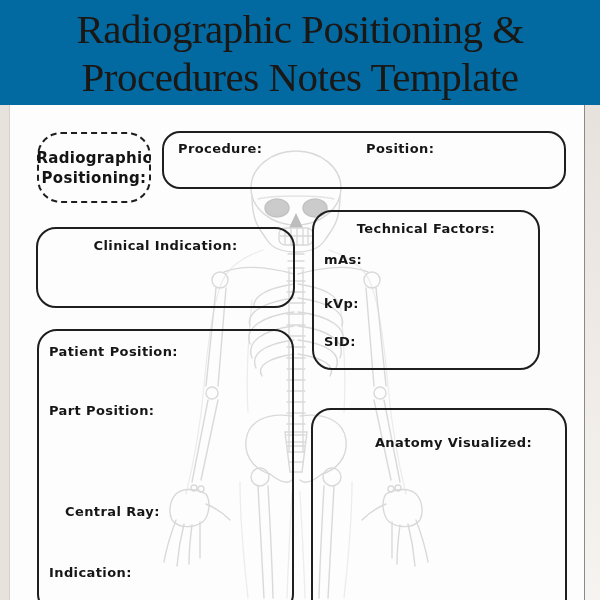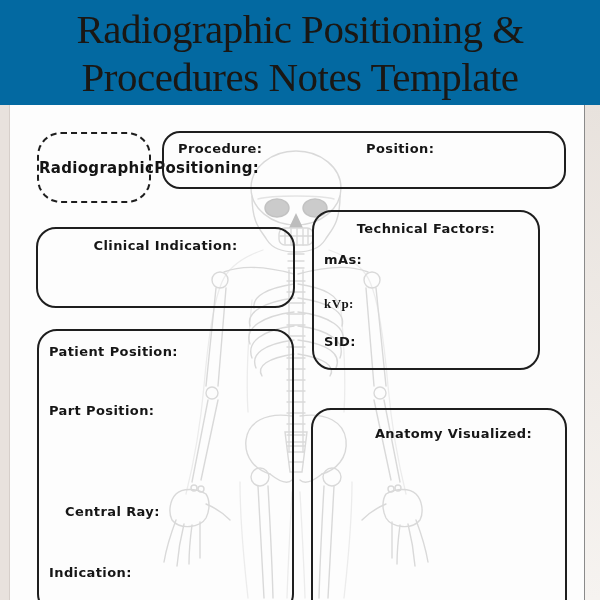--- a/index.html
+++ b/index.html
@@ -39,21 +39,21 @@
     z-index:2;pointer-events:none;
   }
   
   .box{
     position:absolute;border:2px solid #1e1e1e;border-radius:20px;
     background:transparent;z-index:3;box-sizing:border-box;
   }
   .badge{
     position:absolute;left:37px;top:132px;width:114px;height:71px;
     border:2px dashed #1e1e1e;border-radius:24px;z-index:3;box-sizing:border-box;
-    display:flex;flex-direction:row;justify-content:space-between;align-items:center;
+    display:flex;flex-direction:column;justify-content:center;align-items:center;
   }
   .badge .line{
     font-size:15px;font-weight:700;color:#141414;letter-spacing:0.3px;line-height:20px;
   }
   .box-procedure{left:162px;top:131px;width:404px;height:58px;border-radius:18px;}
   .box-clinical {left:36px; top:227px;width:259px;height:81px;}
   .box-technical{left:312px;top:210px;width:228px;height:160px;}
   .box-patient  {left:37px; top:329px;width:257px;height:285px;}
   .box-anatomy  {left:311px;top:408px;width:256px;height:240px;}
   .lbl{
@@ -168,26 +168,26 @@
   <span class="lbl" style="left:202px;top:8px;">Position:</span>
 </div>
 
 <div class="box box-clinical">
   <span class="lbl lbl-center" style="top:9px;">Clinical Indication:</span>
 </div>
 
 <div class="box box-technical">
   <span class="lbl lbl-center" style="top:9px;">Technical Factors:</span>
   <span class="lbl" style="left:10px;top:40px;">mAs:</span>
-  <span class="lbl" style="left:10px;top:84px;font-family:Liberation Serif, serif;">kVp:</span>
+  <span class="lbl" style="left:10px;top:84px;">kVp:</span>
   <span class="lbl" style="left:10px;top:122px;">SID:</span>
 </div>
 
 <div class="box box-patient">
   <span class="lbl" style="left:10px;top:13px;">Patient Position:</span>
   <span class="lbl" style="left:10px;top:72px;">Part Position:</span>
   <span class="lbl" style="left:26px;top:173px;">Central Ray:</span>
   <span class="lbl" style="left:10px;top:234px;">Indication:</span>
 </div>
 
 <div class="box box-anatomy">
-  <span class="lbl lbl-center" style="top:16px;margin-left:29px;">Anatomy Visualized:</span>
+  <span class="lbl lbl-center" style="top:25px;margin-left:29px;">Anatomy Visualized:</span>
 </div>
 
 </body></html>

